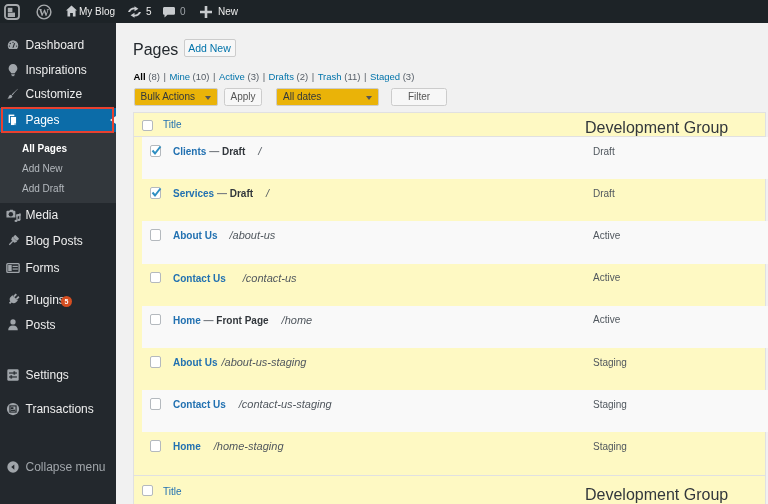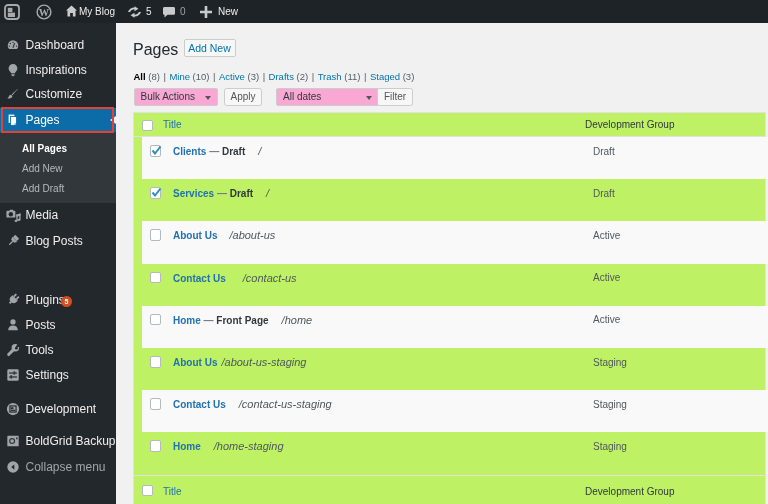--- a/index.html
+++ b/index.html
@@ -27,38 +27,38 @@
 
 #content { position:absolute; left:116px; top:23px; width:652px; height:481px; background:#f1f1f1; }
 h1 { position:absolute; left:17px; top:17.5px; font-size:16px; font-weight:400; color:#23282d; }
 #addnew { position:absolute; left:67.5px; top:15.5px; width:52px; height:18px; background:#f7f7f7; border:1px solid #cccccc; border-radius:2px; color:#0073aa; font-size:10.5px; line-height:16.5px; text-align:center; }
 #subsub { position:absolute; left:17.5px; top:47.5px; font-size:9.5px; color:#444; white-space:nowrap; }
 #subsub a { color:#0073aa; text-decoration:none; }
 #subsub .cur { color:#000; font-weight:bold; }
 #subsub .cnt { color:#555d66; }
 #subsub .sep { color:#595f66; padding:0 3.5px; }
 
-.sel { position:absolute; top:65px; height:18px; background:#f9a8d4; border:1px solid #ccc; border-radius:2px; font-size:10px; color:#32373c; line-height:16px; padding-left:6px; }
+.sel { position:absolute; top:65px; height:18px; background:#eab308; border:1px solid #ccc; border-radius:2px; font-size:10px; color:#32373c; line-height:16px; padding-left:6px; }
 .sel .arr { position:absolute; right:6px; top:7px; width:0; height:0; border-left:3.5px solid transparent; border-right:3.5px solid transparent; border-top:4px solid #555; }
 .btn { position:absolute; top:65px; height:18px; background:#f7f7f7; border:1px solid #ccc; border-radius:2.5px; font-size:10px; color:#555; line-height:16px; text-align:center; }
 
 
-#table { position:absolute; left:17px; top:89px; width:633px; height:392px; background:#bef264; border:1px solid #e1e1e1; border-bottom:none; }
+#table { position:absolute; left:17px; top:89px; width:633px; height:392px; background:#fef9c3; border:1px solid #e1e1e1; border-bottom:none; }
 .thead { position:absolute; left:0; width:631px; }
 .row { position:absolute; left:8px; width:631px; height:42.2px; }
 .row.alt { background:#f9f9f9; }
 .cb { position:absolute; left:7.5px; top:8px; width:11.5px; height:11.5px; background:#fff; border:1px solid #b4b9be; border-radius:2px; }
 .cb svg { position:absolute; left:-1px; top:-2px; }
 .rowtitle { position:absolute; left:31px; top:8px; font-size:10px; font-weight:bold; color:#32373c; white-space:nowrap; }
 .rowtitle a { color:#2271b1; text-decoration:none; }
 .rowtitle .dash { color:#787c82; }
 .slug { font-style:italic; font-weight:normal; color:#50575e; font-size:11px; }
 .grp { position:absolute; left:451px; top:8.5px; font-size:10px; color:#50575e; }
 .hdr-title { position:absolute; left:29px; top:5.5px; font-size:10px; color:#2271b1; }
-.hdr-grp { position:absolute; left:451px; top:5.5px; font-size:10px; color:#32373c;text-align:right; }
+.hdr-grp { position:absolute; left:451px; top:5.5px; font-size:16px; color:#32373c;text-align:right; }
 </style>
 </head>
 <body>
 <div id="page">
 
   <div id="adminbar">
     <svg style="position:absolute;left:4px;top:3.5px" width="16" height="16" viewBox="0 0 16 16">
       <rect x="1" y="1" width="14" height="14" rx="3" fill="none" stroke="#a7aaad" stroke-width="1.8"></rect>
       <rect x="3.8" y="3.8" width="4.6" height="4.2" fill="#a7aaad"></rect>
       <rect x="3.8" y="8.6" width="7.2" height="4.4" fill="#a7aaad"></rect>
@@ -147,94 +147,86 @@
     <div class="mi" style="top:205.5px">
       <svg class="ic" viewBox="0 0 16 16">
           <g fill="#a0a5aa" transform="rotate(45 8 8)">
             <path d="M5.6 1.2 L10.4 1.2 C10.9 1.2 11.2 1.5 11.2 2 L11.2 5 L4.8 5 L4.8 2 C4.8 1.5 5.1 1.2 5.6 1.2 Z"></path>
             <path d="M4 5.2 L12 5.2 L10.5 8.4 L5.5 8.4 Z"></path>
             <rect x="7.3" y="8.4" width="1.4" height="5.6"></rect>
           </g>
         </svg>
       <div class="lbl">Blog Posts</div>
     </div>
+    <div class="mi" style="top:232.5px">
+      <svg class="ic" viewBox="0 0 16 16">
+          <rect x="1" y="3" width="14" height="10" rx="1" fill="none" stroke="#a0a5aa" stroke-width="1.6"></rect>
+          <rect x="2.5" y="4.5" width="4" height="7" fill="#a0a5aa"></rect>
+          <rect x="7.5" y="5.5" width="6" height="1.4" fill="#a0a5aa"></rect>
+          <rect x="7.5" y="8.5" width="6" height="1.4" fill="#a0a5aa"></rect>
+        </svg>
+      <div class="lbl">Forms</div>
+    </div>
 
     <div class="mi" style="top:265px">
       <svg class="ic" viewBox="0 0 16 16">
           <g fill="#a0a5aa" transform="rotate(45 8 8)">
             <rect x="4.9" y="0.6" width="2.1" height="3.8"></rect>
             <rect x="9" y="0.6" width="2.1" height="3.8"></rect>
             <path d="M3.6 4.6 L12.4 4.6 L12.4 7.4 C12.4 9.6 10.8 11 9 11.2 L9 13.6 L7 13.6 L7 11.2 C5.2 11 3.6 9.6 3.6 7.4 Z"></path>
           </g>
         </svg>
       <div class="lbl">Plugins</div>
     </div>
     <div id="plug-badge">5</div>
     <div class="mi" style="top:290px">
       <svg class="ic" viewBox="0 0 16 16">
           <circle cx="8" cy="4.5" r="3" fill="#a0a5aa"></circle>
           <path fill="#a0a5aa" d="M2.5 14 C2.5 10.5 4.5 8.5 8 8.5 C11.5 8.5 13.5 10.5 13.5 14 Z"></path>
         </svg>
       <div class="lbl">Posts</div>
     </div>
-    <div class="mi" style="top:315px">
-      <svg class="ic" viewBox="0 0 16 16">
-          <circle cx="10.7" cy="5.3" r="4.3" fill="#a0a5aa"></circle>
-          <path d="M10.7 5.3 L13.6 0.4 L16 4.4 Z" fill="#23282d"></path>
-          <circle cx="11.9" cy="5.9" r="1.6" fill="#23282d"></circle>
-          <line x1="3" y1="13.2" x2="8.3" y2="7.9" stroke="#a0a5aa" stroke-width="3.4" stroke-linecap="round"></line>
-        </svg>
-      <div class="lbl">Tools</div>
-    </div>
     <div class="mi" style="top:340px">
       <svg class="ic" viewBox="0 0 16 16">
           <rect x="1.5" y="1.5" width="13" height="13" rx="1.5" fill="#a0a5aa"></rect>
           <rect x="3.5" y="5" width="9" height="1.5" fill="#32373c"></rect>
           <rect x="3.5" y="9.5" width="9" height="1.5" fill="#32373c"></rect>
           <rect x="8.5" y="3.8" width="2" height="3.8" fill="#32373c"></rect>
           <rect x="5" y="8.3" width="2" height="3.8" fill="#32373c"></rect>
         </svg>
       <div class="lbl">Settings</div>
     </div>
 
     <div class="mi" style="top:374px">
       <svg class="ic" viewBox="0 0 16 16">
           <circle cx="8" cy="8" r="7" fill="#a0a5aa"></circle>
           <rect x="4.5" y="4.5" width="7" height="7" fill="none" stroke="#23282d" stroke-width="1.3"></rect>
           <rect x="5.5" y="6" width="3" height="2" fill="#23282d"></rect>
           <rect x="5.5" y="8.8" width="5" height="1.4" fill="#23282d"></rect>
         </svg>
-      <div class="lbl">Development</div>
-    </div>
-    <div class="mi" style="top:406px">
-      <svg class="ic" viewBox="0 0 16 16">
-          <rect x="1.5" y="2" width="13" height="12" rx="1" fill="#a0a5aa"></rect>
-          <circle cx="7" cy="8" r="2.8" fill="none" stroke="#32373c" stroke-width="1.4"></circle>
-          <rect x="11.5" y="4" width="1.8" height="2" fill="#32373c"></rect>
-        </svg>
-      <div class="lbl">BoldGrid Backup</div>
+      <div class="lbl">Transactions</div>
     </div>
     <div class="mi" style="top:432px">
       <svg class="ic" viewBox="0 0 16 16">
           <circle cx="8" cy="8" r="6.5" fill="#a0a5aa"></circle>
           <path fill="#23282d" d="M9.5 5 L6 8 L9.5 11 Z"></path>
         </svg>
       <div class="lbl" style="color:#a0a5aa">Collapse menu</div>
     </div>
   </div>
 
   <div id="content">
     <h1>Pages</h1>
     <div id="addnew">Add New</div>
     <div id="subsub"><span class="cur">All</span> <span class="cnt">(8)</span><span class="sep">|</span><a>Mine</a> <span class="cnt">(10)</span><span class="sep">|</span><a>Active</a> <span class="cnt">(3)</span><span class="sep">|</span><a>Drafts</a> <span class="cnt">(2)</span><span class="sep">|</span><a>Trash</a> <span class="cnt">(11)</span><span class="sep">|</span><a>Staged</a> <span class="cnt">(3)</span></div>
 
     <div class="sel" style="left:17.5px;width:84px">Bulk Actions<span class="arr"></span></div>
     <div class="btn" style="left:108px;width:38px">Apply</div>
     <div class="sel" style="left:160px;width:103px">All dates<span class="arr"></span></div>
-    <div class="btn" style="left:261px;width:36px">Filter</div>
+    <div class="btn" style="left:275px;width:56px">Filter</div>
 
     <div id="table">
       <div class="thead" style="top:0;height:24px;border-bottom:1px solid #e1e1e1">
         <div class="cb" style="top:6.5px"></div>
         <div class="hdr-title">Title</div>
         <div class="hdr-grp">Development Group</div>
       </div>
 
       <div class="row alt" style="top:24px">
         <div class="cb">

